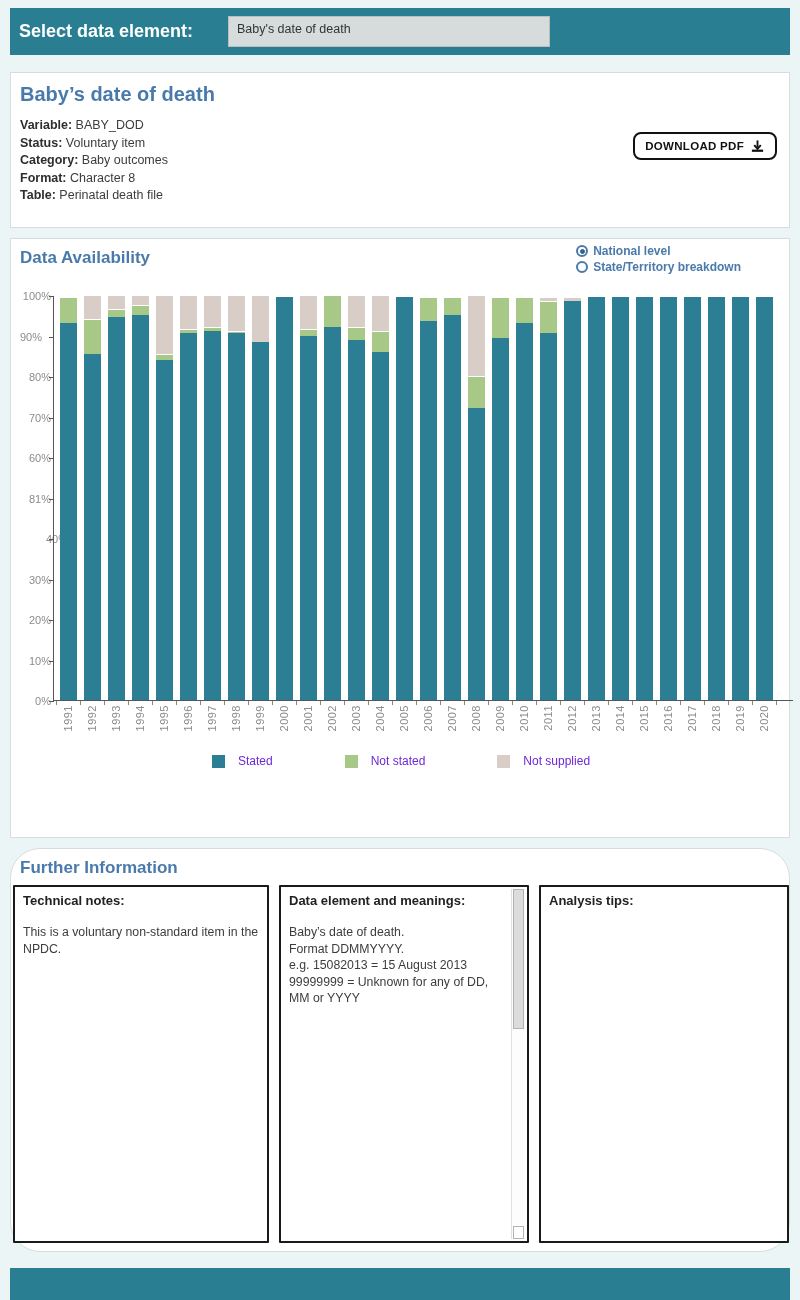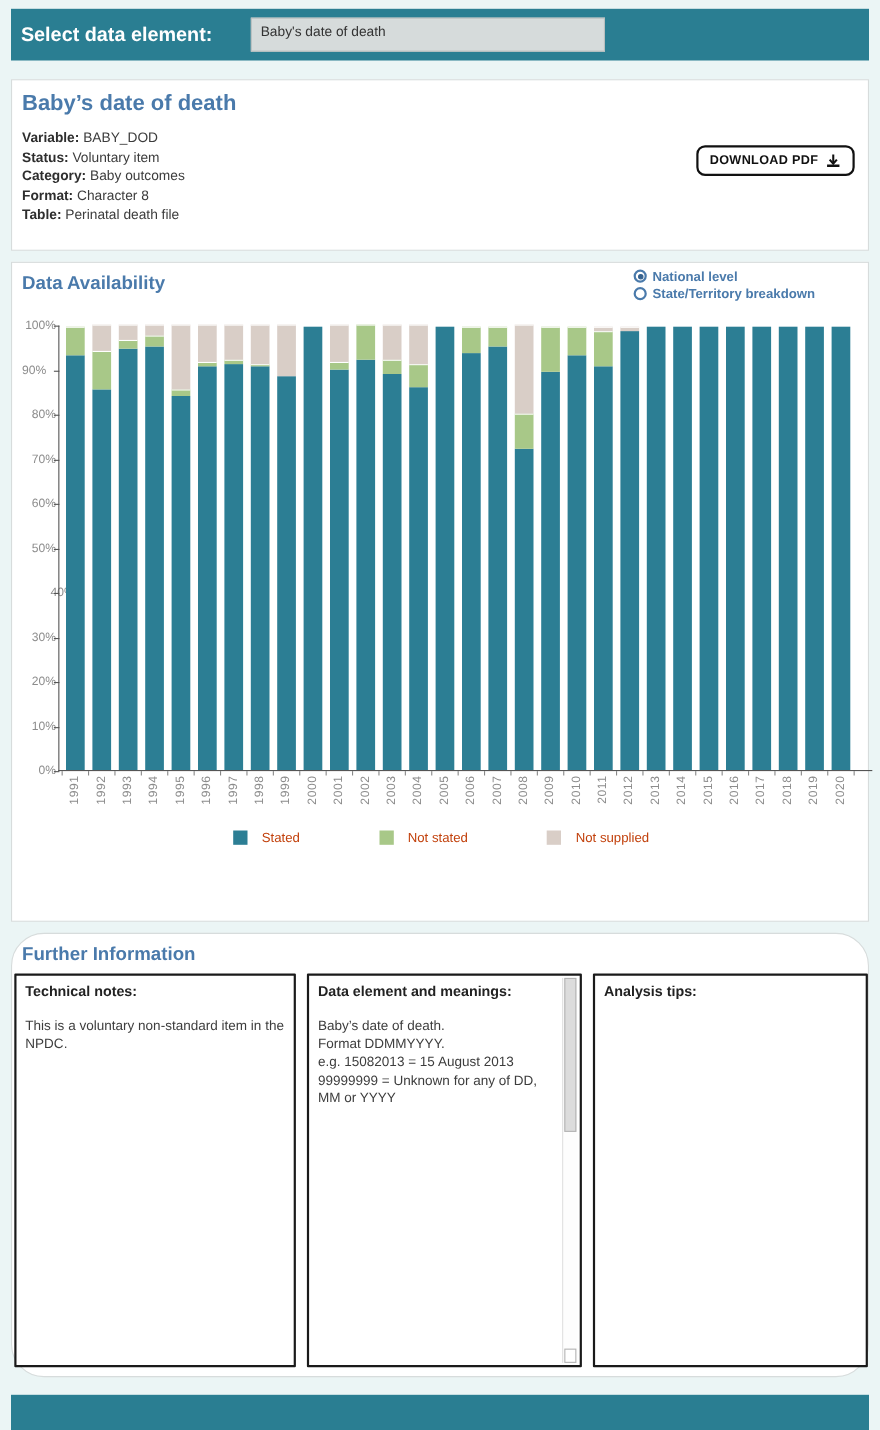--- a/index.html
+++ b/index.html
@@ -38,21 +38,21 @@
   .ylab { position:absolute; right:0; width:40px; text-align:right; font-size:11px; color:#8c8c8c; }
   #plot { position:absolute; left:42px; top:57px; width:740px; height:405px; border-left:1px solid #555; border-bottom:1px solid #555; }
   .ytick { position:absolute; left:-5px; width:5px; height:1px; background:#555; }
   .xtick { position:absolute; bottom:-5px; width:1px; height:4px; background:#888; }
   .seg { position:absolute; width:17px; }
   .seg.sep { border-top:1px solid #ffffff; }
   #x-labels { position:absolute; left:42px; top:466px; width:740px; height:42px; }
   .xlab { position:absolute; width:17px; height:40px; display:flex; align-items:flex-start; justify-content:center; }
   .xlab span { writing-mode:vertical-rl; transform:rotate(180deg); font-size:11px; color:#8c8c8c; letter-spacing:.5px; }
   #legend { position:absolute; left:0; top:515px; width:780px; display:flex; justify-content:center; gap:72px; }
-  .leg-item { display:flex; align-items:center; gap:13px; font-size:12px; color:#c2410c; }
+  .leg-item { display:flex; align-items:center; gap:13px; font-size:12px; color:#6d28d9; }
   .leg-swatch { width:13px; height:13px; }
 
   
   .boxes { position:absolute; left:2px; top:36px; display:flex; gap:10px; }
   .fbox { height:358px; background:#fff; border:2px solid #1a1a1a; border-radius:1px; padding:6px 8px; position:relative; }
   .fbox h3 { font-size:13px; color:#222; margin-bottom:16px; }
   .fbox .body { font-size:12.3px; color:#3d3d3d; line-height:16.5px; }
   #fbox-0 { width:256px; }
   #fbox-1 { width:250px; padding-right:22px; }
   #fbox-2 { width:250px; }
@@ -106,21 +106,21 @@
           <span class="radio-circle"></span>
           <span class="radio-label">State/Territory breakdown</span>
         </div>
       </div>
     <div id="y-labels">
         <div class="ylab" style="top: 168px;">0%</div>
         <div class="ylab" style="top: 127.5px;">10%</div>
         <div class="ylab" style="top: 87px;">20%</div>
         <div class="ylab" style="top: 46.5px;">30%</div>
         <div class="ylab" style="top: 6px; padding-left: 35px;">40%</div>
-        <div class="ylab" style="top: -34.5px;">50%</div>
+        <div class="ylab" style="top: -34.5px;">81%</div>
         <div class="ylab" style="top: -75px;">60%</div>
         <div class="ylab" style="top: -115.5px;">70%</div>
         <div class="ylab" style="top: -156px;">80%</div>
         <div class="ylab" style="top: -196.5px; text-align: center;">90%</div>
         <div class="ylab" style="top: -237px;">100%</div>
       </div>
     <div id="plot">
         <div class="ytick" style="top: 405px;"></div>
         <div class="ytick" style="top: 364.5px;"></div>
         <div class="ytick" style="top: 324px;"></div>

